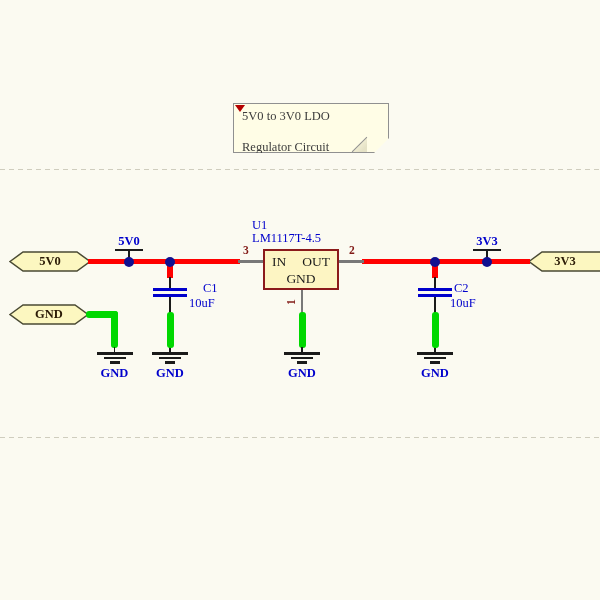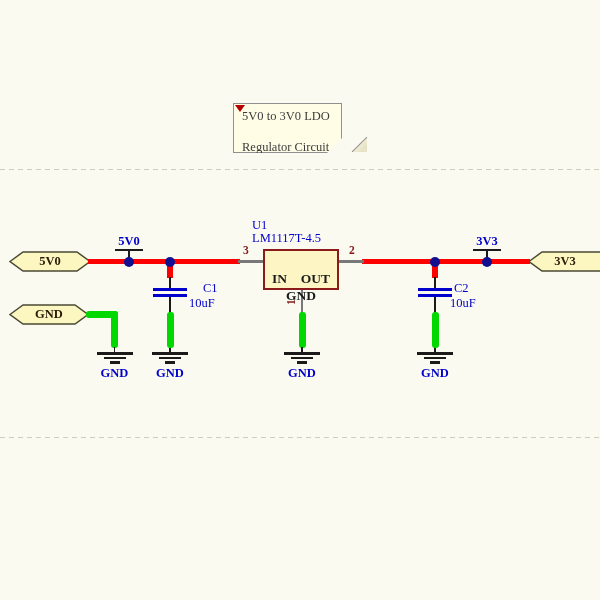--- a/index.html
+++ b/index.html
@@ -9,21 +9,21 @@
     --note-fill:#FFFDE6; --note-border:#909090; --note-text:#3C3C3C; --note-marker:#B40000;
     --pin-gray:#787878; --ink:#1A1A1A; --dash:#CFCDBE; --pin-number:#801815;
   }
   *{margin:0;padding:0;box-sizing:border-box;}
   html,body{width:600px;height:600px;}
   body{font-family:"Liberation Serif","DejaVu Serif",serif;}
   .canvas{position:relative;width:600px;height:600px;background:var(--bg);overflow:hidden;}
   .hdash{position:absolute;left:0;width:600px;height:1px;
     background:repeating-linear-gradient(90deg,var(--dash) 0 5px,transparent 5px 9px);}
   
-  .note{position:absolute;left:233px;top:103px;width:109px;height:50px;
+  .note{position:absolute;left:233px;top:103px;width:156px;height:50px;
     background:var(--note-fill);border:1px solid var(--note-border);
     box-shadow:2px 2px 0 #C6C4B0;
     clip-path:polygon(0 0,100% 0,100% calc(100% - 15px),calc(100% - 15px) 100%,0 100%);}
   .note-marker{position:absolute;left:1px;top:1px;width:0;height:0;
     border-left:5px solid transparent;border-right:5px solid transparent;
     border-top:7px solid var(--note-marker);}
   .note-text{position:absolute;left:8px;top:5px;font-size:12.5px;line-height:15px;color:var(--note-text);white-space:nowrap;}
   .note-fold{position:absolute;left:352px;top:137px;width:15px;height:15px;
     background:linear-gradient(315deg,#E5E2C6 20%,#F8F5DC 70%);
     clip-path:polygon(100% 0,100% 100%,0 100%);}
@@ -45,21 +45,21 @@
   
   .blue{position:absolute;color:var(--label-blue);font-size:12.5px;font-weight:normal;white-space:nowrap;}
   .netlbl{position:absolute;width:40px;text-align:center;color:var(--label-blue);
     font-size:12.5px;font-weight:bold;}
   .pinno{position:absolute;color:var(--pin-number);font-size:11.5px;font-weight:bold;}
   .gnd-text{position:absolute;width:44px;text-align:center;color:var(--label-blue);
     font-size:12.5px;font-weight:bold;}
   
   .u1-box{position:absolute;left:263px;top:249px;width:76px;height:41px;
     background:var(--comp-fill);border:2px solid var(--comp-border);}
-  .u1-pin-lbl{position:absolute;color:var(--ink);font-size:13.5px;font-weight:bold;margin-top:17px;}
+  .u1-pin-lbl{position:absolute;color:var(--ink);font-size:13.5px;font-weight:normal;}
 </style>
 </head>
 <body>
 
 <div class="canvas">
 
   <div class="hdash" style="top:169px"></div>
   <div class="hdash" style="top:437px"></div>
 
   <div class="note">

